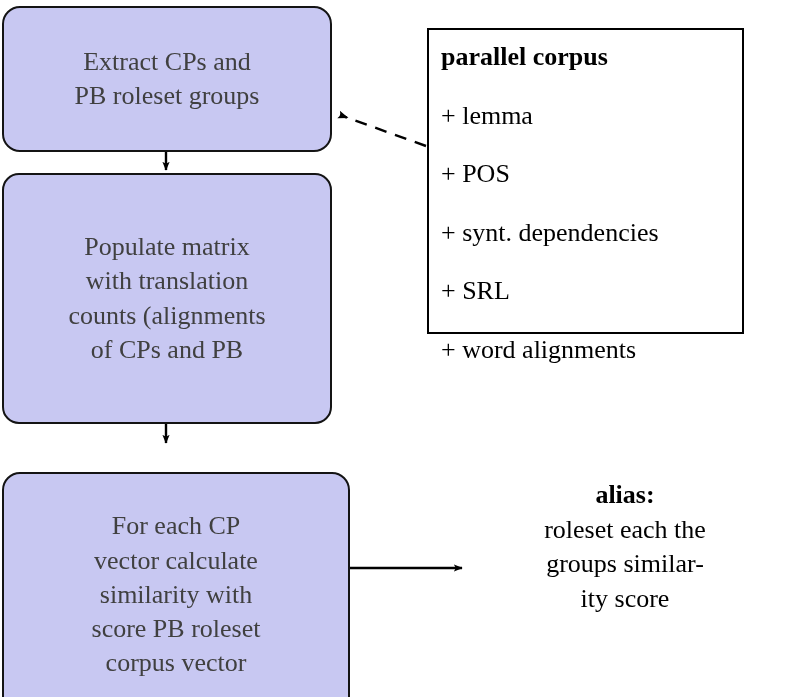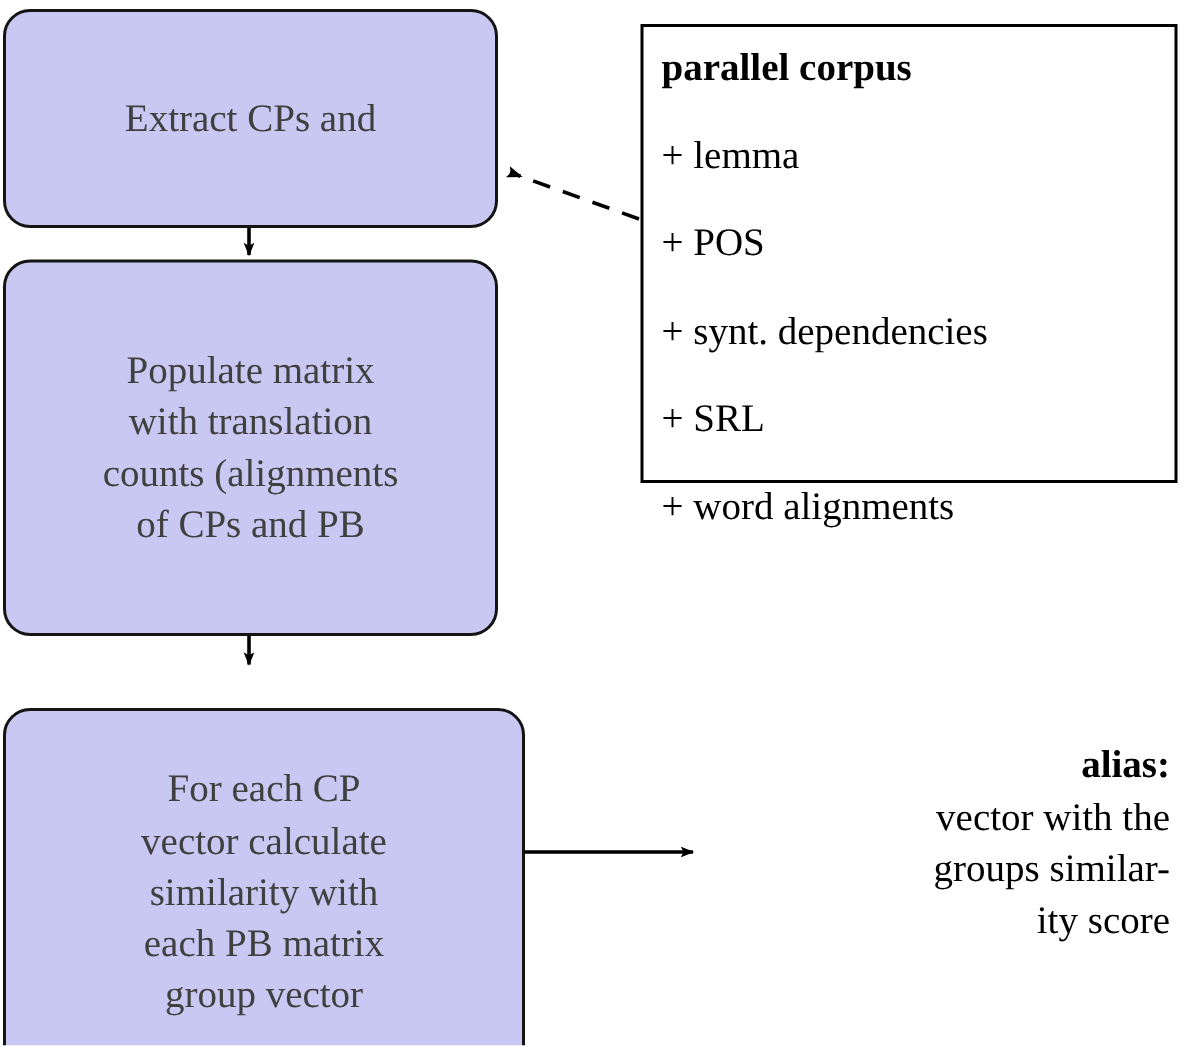--- a/index.html
+++ b/index.html
@@ -32,37 +32,37 @@
     font-size: 26px;
     line-height: 1.32;
     padding: 6px 10px;
   }
   .proc-box .line {
     display: block;
     white-space: nowrap;
   }
 
   #box-extract   { left: 2px;  top: 6px;   width: 330px; height: 146px; }
-  #box-populate  { left: 2px;  top: 173px; width: 330px; height: 251px; }
+  #box-populate  { left: 2px;  top: 173px; width: 330px; height: 251px; border-radius: 17px; }
   #box-foreach   { left: 2px;  top: 472px; width: 348px; height: 246px; }
 
   
   .note-box {
     position: absolute;
     box-sizing: border-box;
     background: #ffffff;
     border: 2px solid #000000;
     border-radius: 0;
     color: #000000;
     font-size: 26px;
     line-height: 1.33;
     padding: 10px 12px 8px 12px;
     text-align: left;
   }
-  #box-corpus { left: 427px; top: 16px; width: 358px; height: 306px; }
+  #box-corpus { left: 427px; top: 28px; width: 317px; height: 306px; }
   .note-box .head {
     font-weight: bold;
     display: block;
     white-space: nowrap;
     margin-bottom: 2px;
   }
   .note-box .item {
     display: block;
     white-space: nowrap;
     margin-top: 24px;
@@ -70,22 +70,21 @@
 
   
   #alias-block {
     position: absolute;
     left: 470px;
     top: 478px;
     width: 310px;
     color: #000000;
     font-size: 26px;
     line-height: 1.33;
-    text-align: right;
-    margin-top: 15px;
+    text-align: center;
   }
   #alias-block .head {
     font-weight: bold;
     display: block;
     white-space: nowrap;
   }
   #alias-block .line {
     display: block;
     white-space: nowrap;
   }
@@ -132,46 +131,47 @@
     </g>
 
     
     <g>
       <line x1="333" y1="568" x2="462" y2="568" stroke="#000000" stroke-width="2.4" marker-end="url(#arrow-solid)"></line>
     </g>
   </svg>
 
   <div class="proc-box" id="box-extract">
     <span class="line">Extract CPs and</span>
+    <span class="line">PB roleset groups</span>
   </div>
 
   <div class="proc-box" id="box-populate">
     <span class="line">Populate matrix</span>
     <span class="line">with translation</span>
     <span class="line">counts (alignments</span>
     <span class="line">of CPs and PB</span>
   </div>
 
   <div class="proc-box" id="box-foreach">
     <span class="line">For each CP</span>
     <span class="line">vector calculate</span>
     <span class="line">similarity with</span>
-    <span class="line">each PB matrix</span>
-    <span class="line">group vector</span>
+    <span class="line">score PB roleset</span>
+    <span class="line">corpus vector</span>
   </div>
 
   <div class="note-box" id="box-corpus">
     <span class="head">parallel corpus</span>
     <span class="item">+ lemma</span>
     <span class="item">+ POS</span>
     <span class="item">+ synt. dependencies</span>
     <span class="item">+ SRL</span>
     <span class="item">+ word alignments</span>
   </div>
 
   <div id="alias-block">
     <span class="head">alias:</span>
-    <span class="line">vector with the</span>
+    <span class="line">roleset each the</span>
     <span class="line">groups similar-</span>
     <span class="line">ity score</span>
   </div>
 
 </div>
 
 </body></html>

